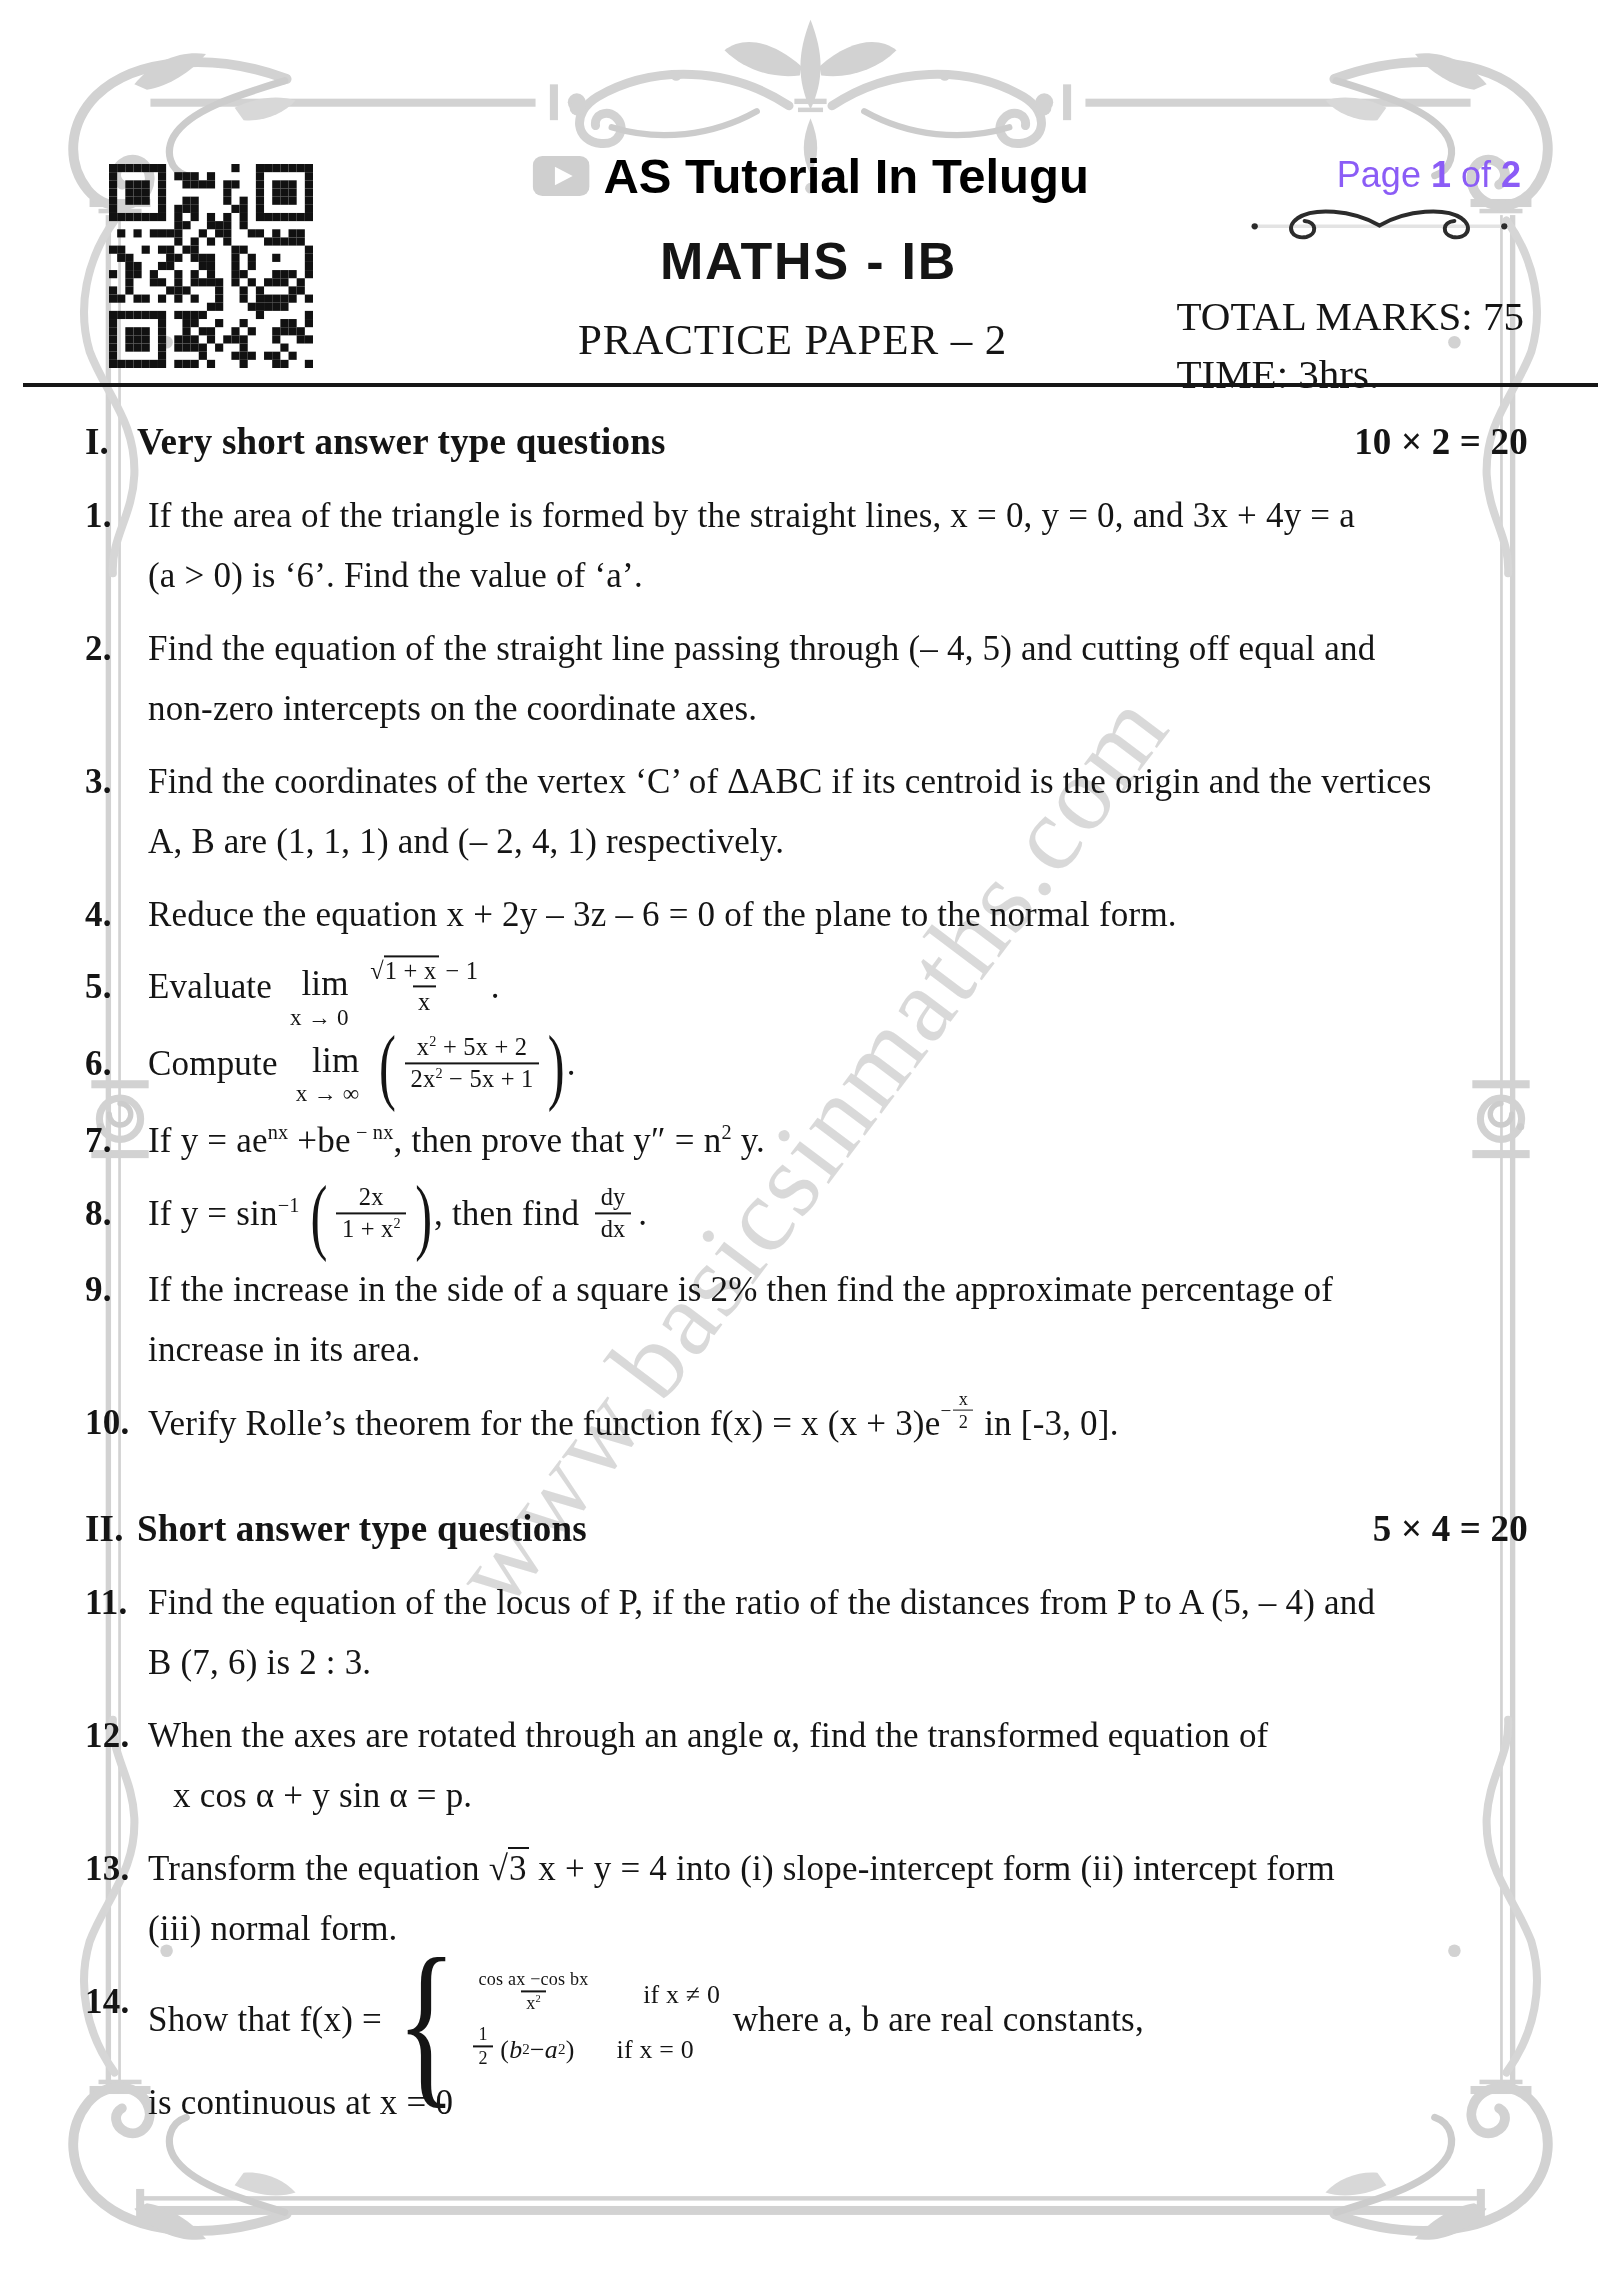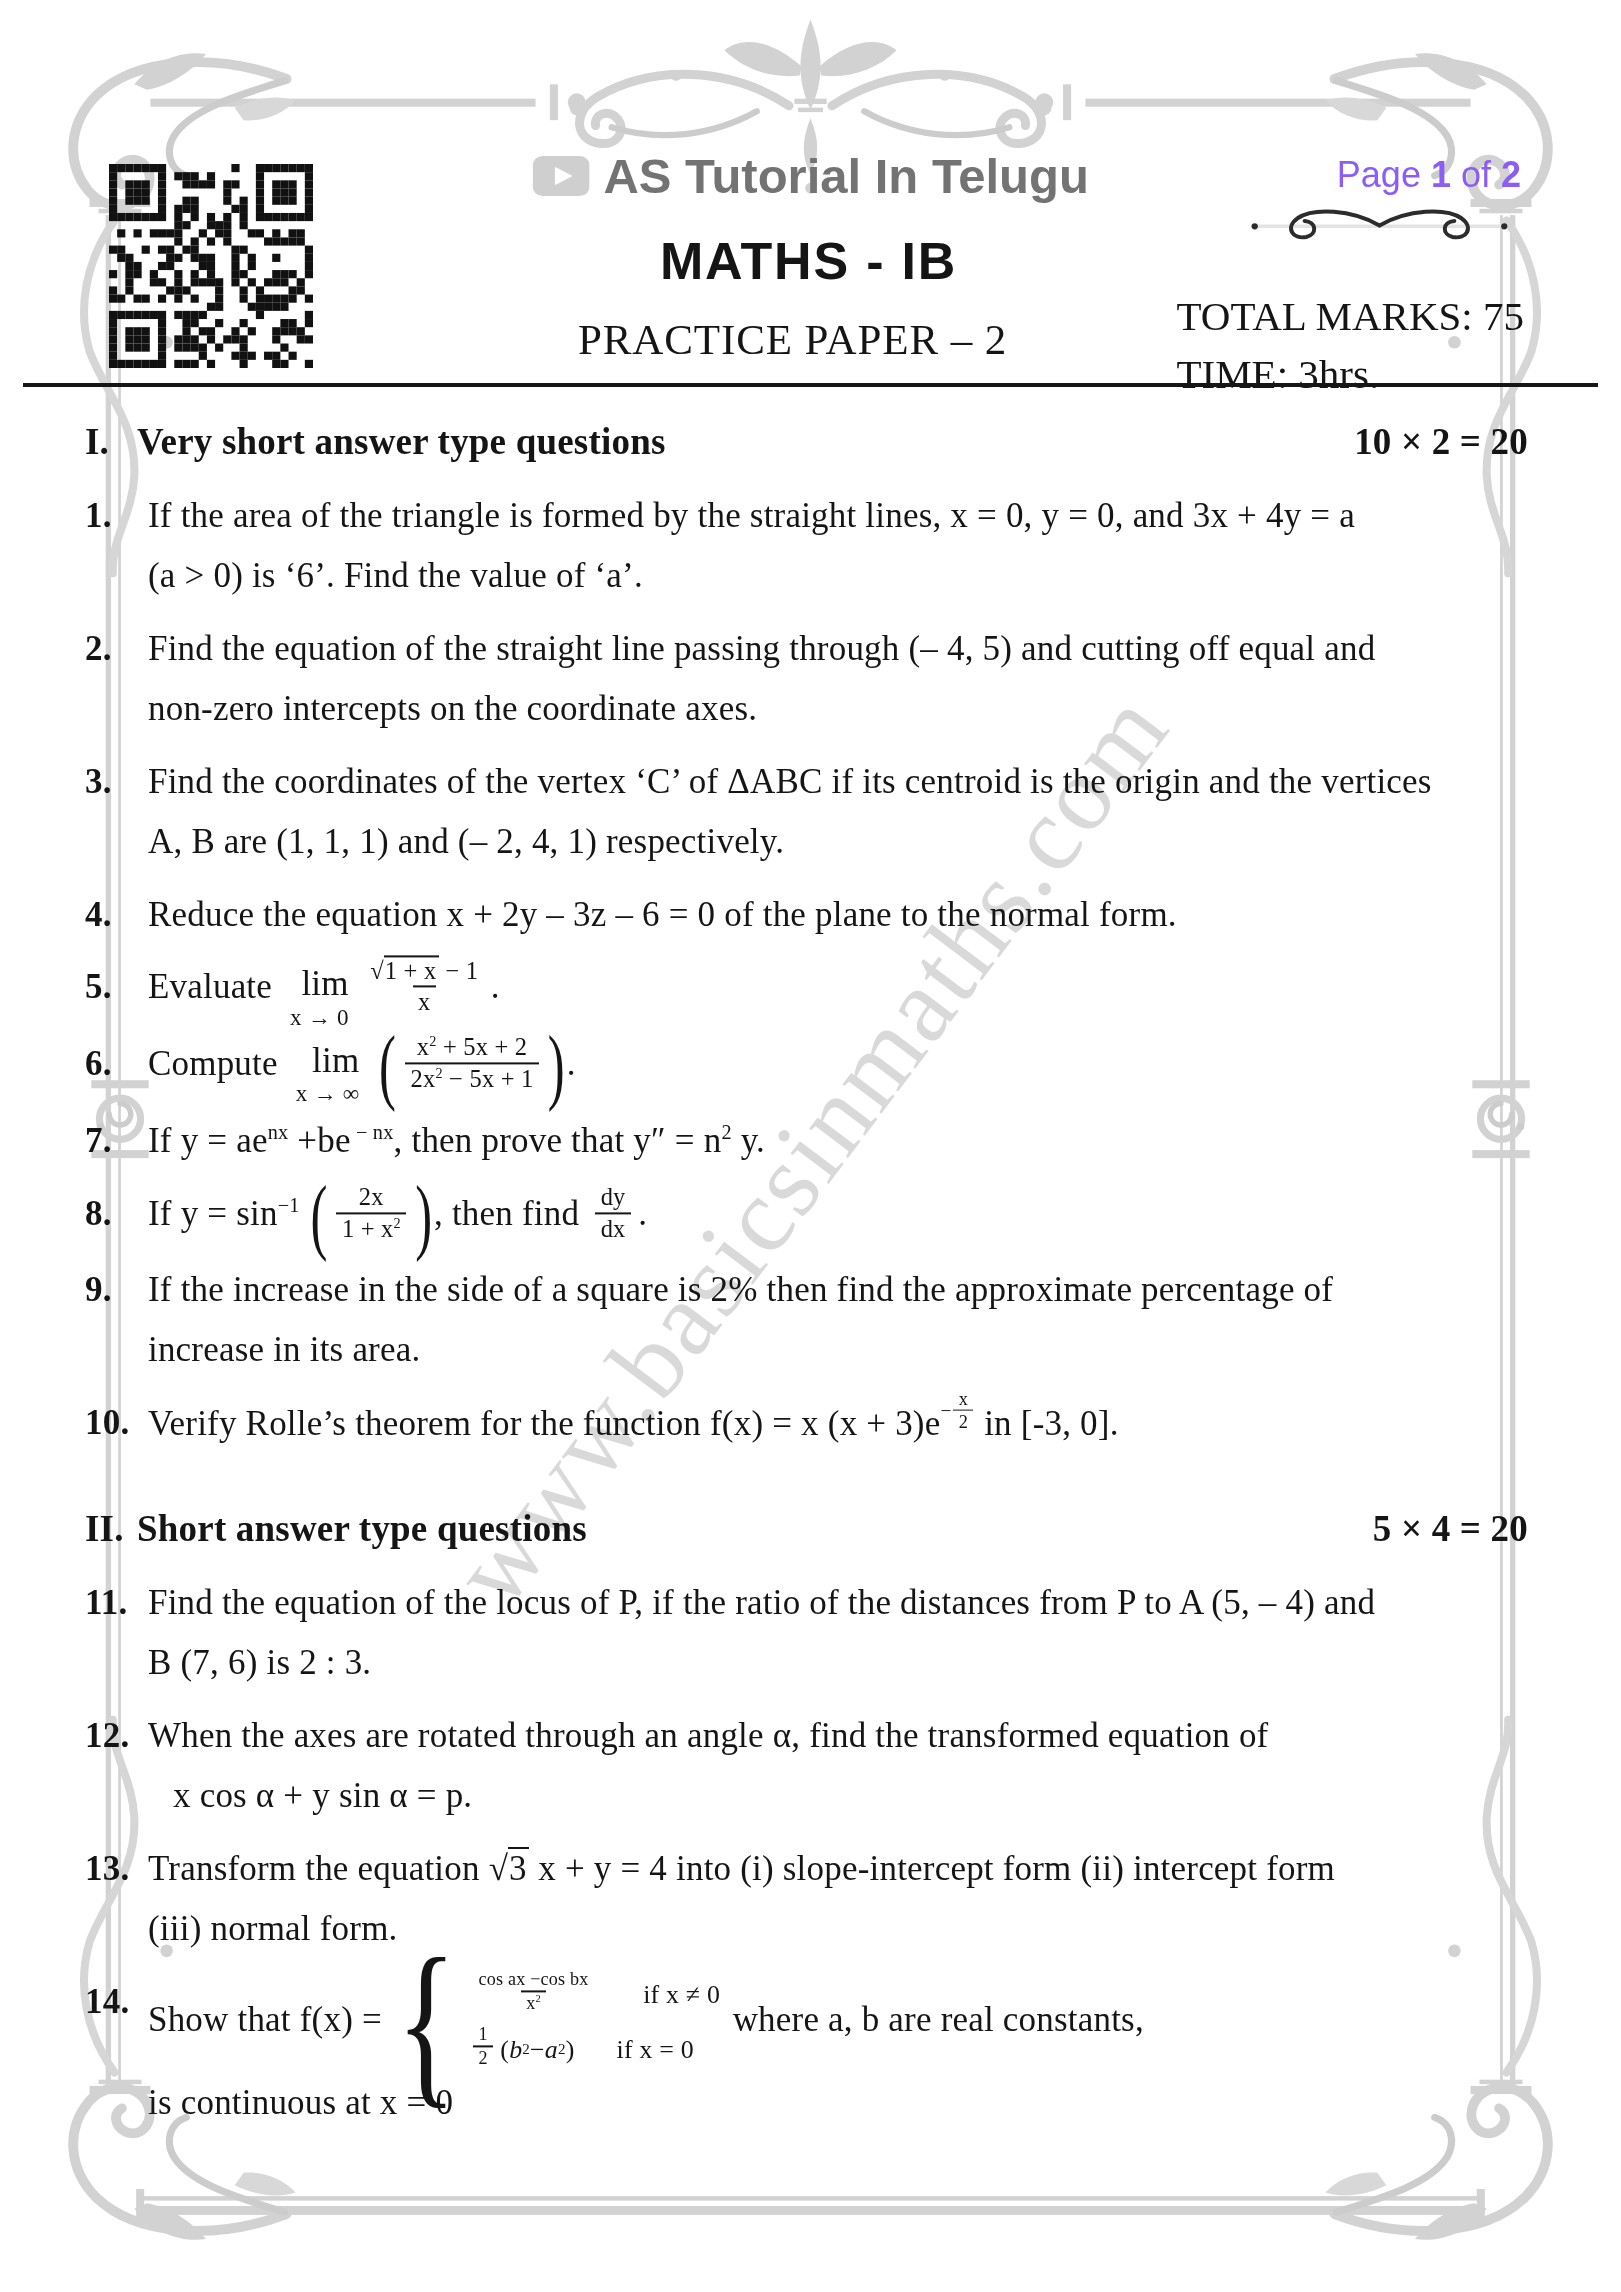--- a/index.html
+++ b/index.html
@@ -6,21 +6,21 @@
   .page{
     position:relative;width:1621px;height:2293px;background:#ffffff;overflow:hidden;
     font-family:"Liberation Serif","DejaVu Serif",serif;color:#151515;
   }
   
   .border-svg{position:absolute;left:0;top:0;pointer-events:none;}
   
   .qr{position:absolute;left:109px;top:164px;width:204px;height:204px;}
   .brand{
     position:absolute;top:148px;left:50%;transform:translateX(-50%);
-    display:flex;align-items:center;gap:14.3px;color:#737373;
+    display:flex;align-items:center;gap:14.3px;color:#000000;
     font-family:"Liberation Sans","DejaVu Sans",sans-serif;font-size:49px;font-weight:600;
     white-space:nowrap;
   }
   .page-indicator{
     position:absolute;top:154px;right:100px;
     font-family:"Liberation Sans","DejaVu Sans",sans-serif;font-size:36px;color:#8b5cf6;
   }
   .page-flourish{position:absolute;top:204px;right:107px;}
   .doc-title{
     position:absolute;top:231px;left:0;right:36px;text-align:center;

